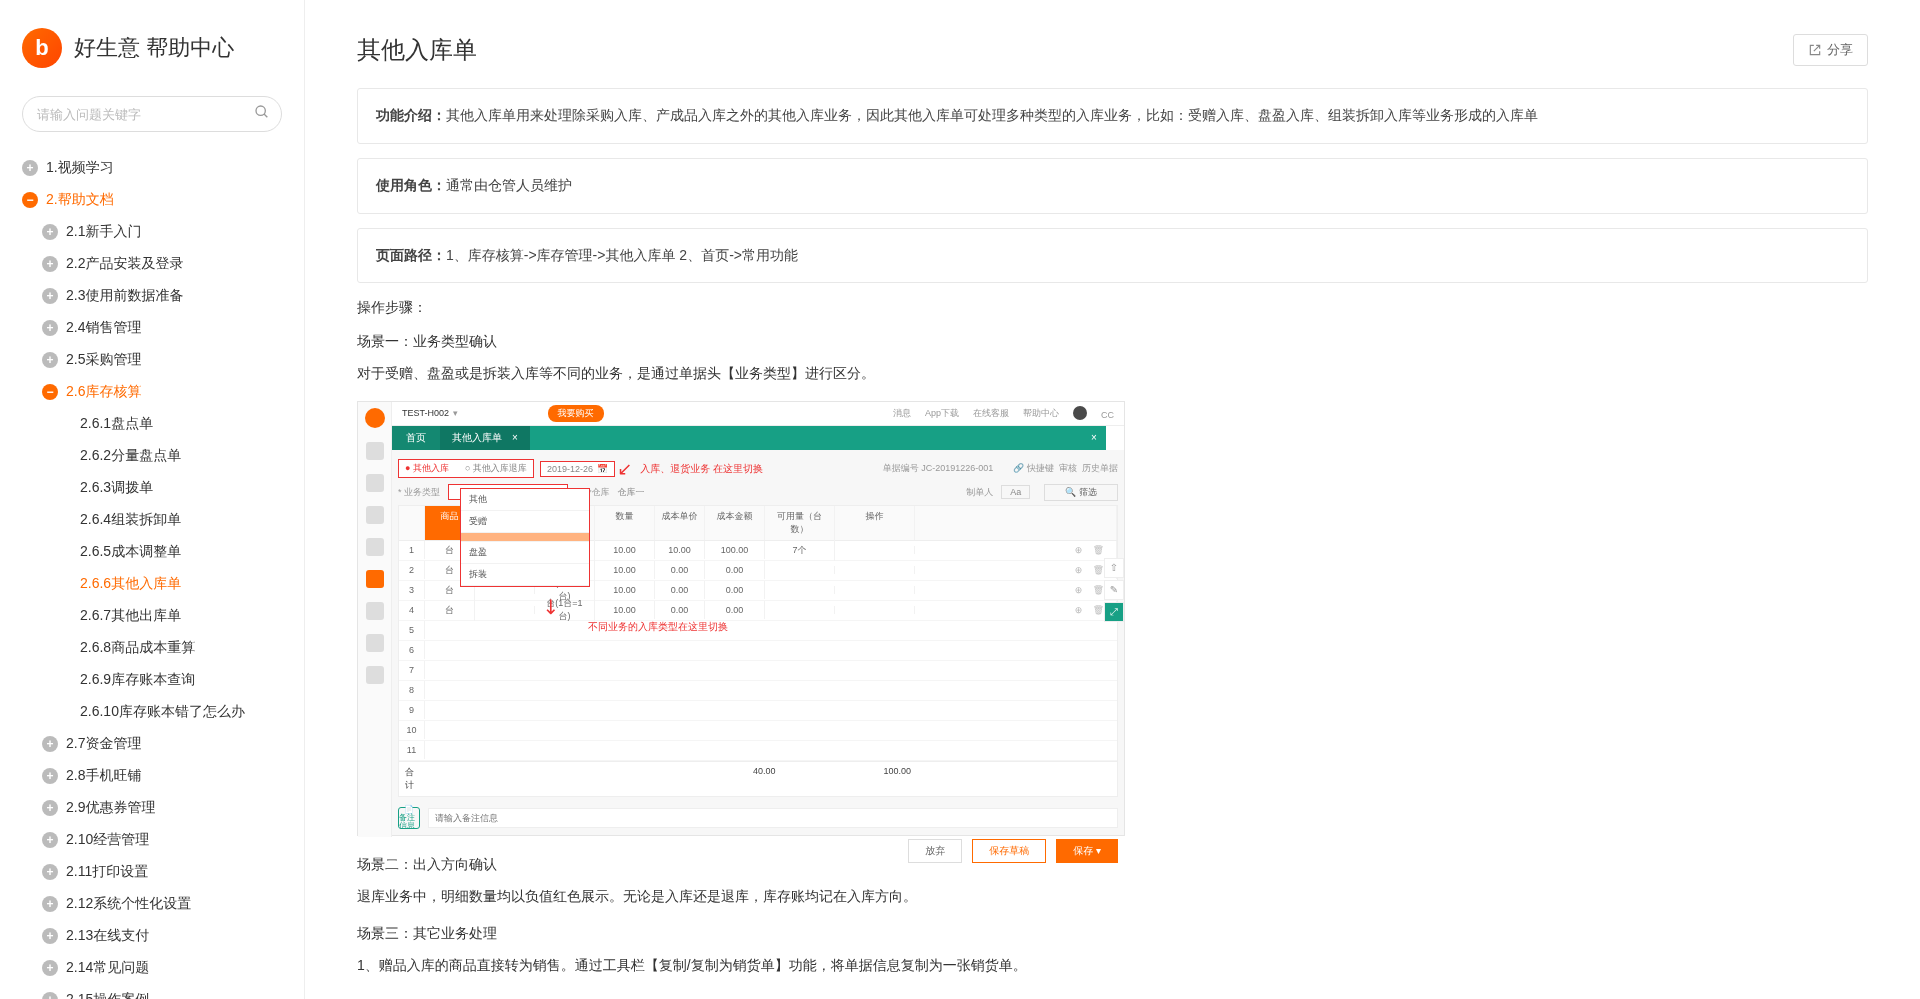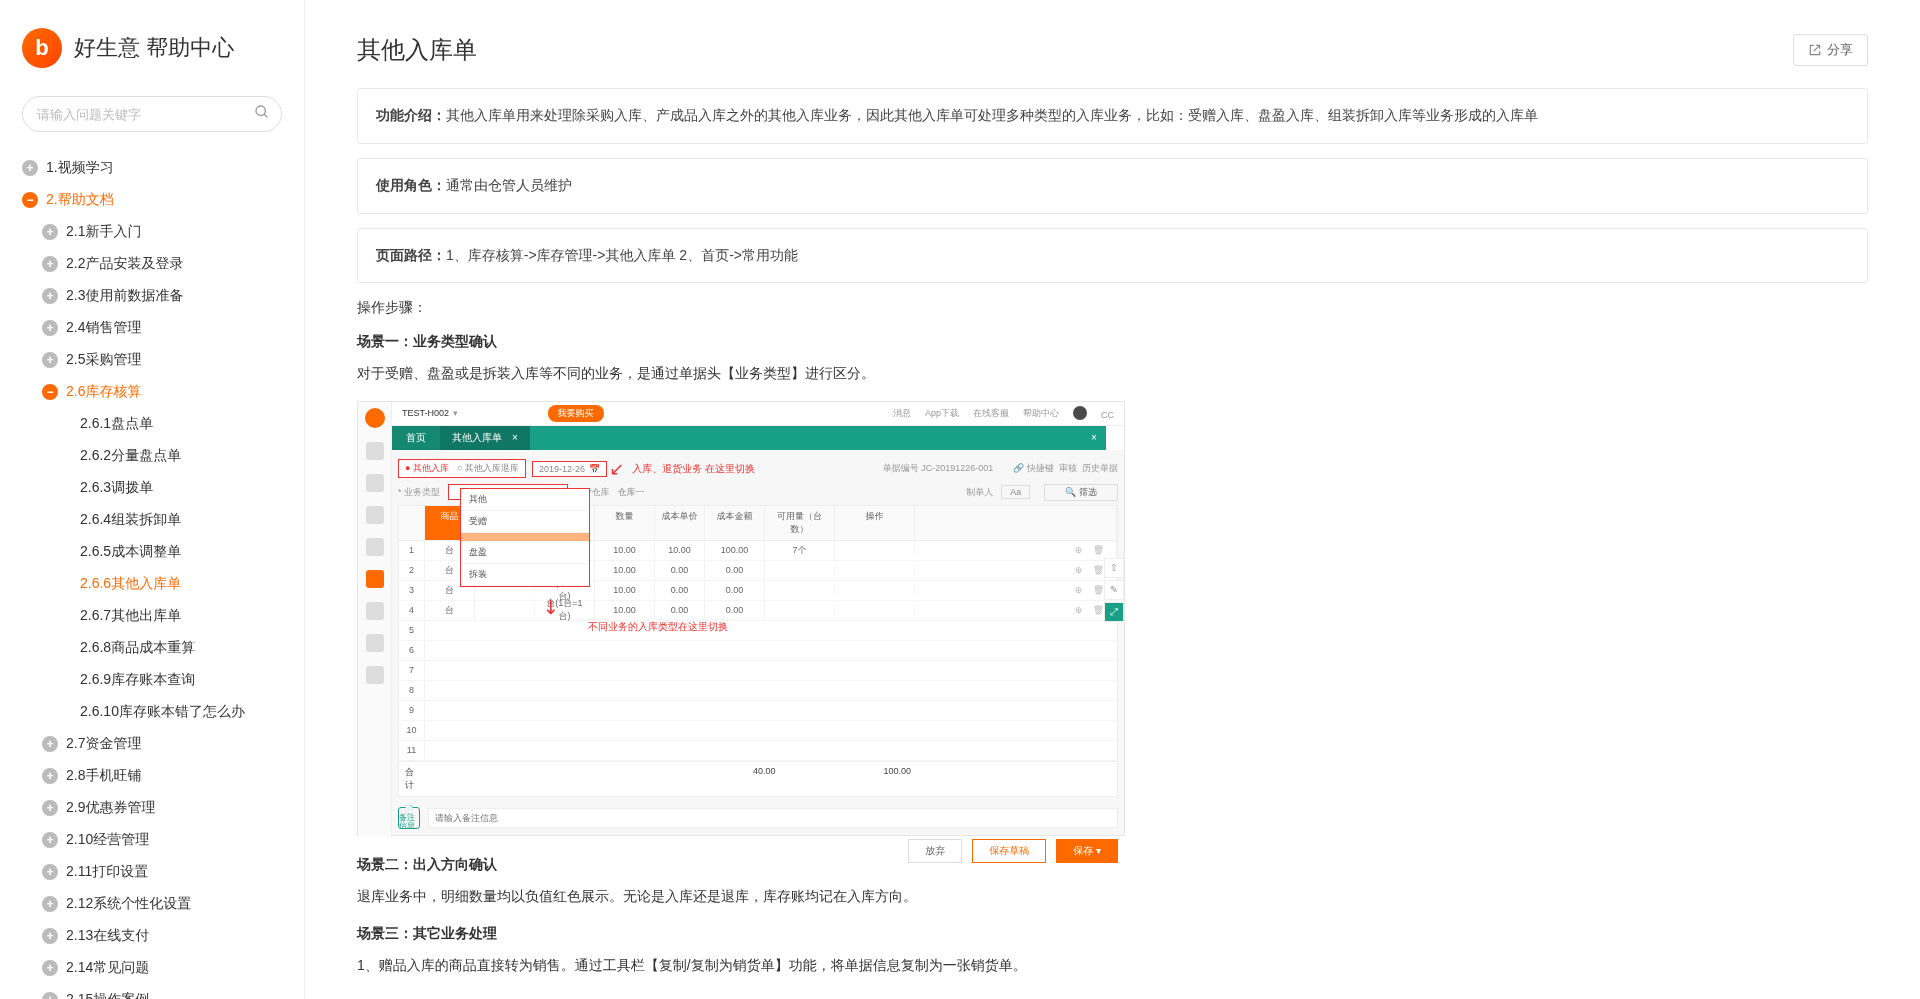--- a/index.html
+++ b/index.html
@@ -23,39 +23,39 @@
 .nav .lv3{padding-left:58px}
 .nav .active{color:#ff6a00}
 .main{flex:1;padding:34px 52px 40px 52px}
 .title-row{display:flex;align-items:center;justify-content:space-between;margin-bottom:22px}
 .page-title{font-size:24px;font-weight:500;color:#333}
 .share-btn{border:1px solid #ddd;background:#fff;padding:6px 14px;border-radius:3px;color:#666;font-size:13px;cursor:pointer;display:flex;align-items:center;gap:5px}
 .info-box{border:1px solid #e8e8e8;border-radius:3px;padding:15px 18px;margin-bottom:14px;font-size:14px;color:#444;line-height:1.7}
 .info-box b{font-weight:600}
 .section-h{font-size:14px;margin:16px 0 10px 0;color:#333}
 .section-p{font-size:14px;margin:10px 0 14px 0;color:#333;line-height:1.8}
-.scene-h{font-weight:700;margin:16px 0 8px 0}
+.scene-h{font-weight:400;margin:16px 0 8px 0}
 .screenshot{width:768px;height:435px;border:1px solid #e5e5e5;background:#fff;position:relative;margin:8px 0 20px 0;font-size:10px;color:#888}
 .ss-top{position:absolute;top:0;left:0;width:34px;height:435px;background:#fafafa;border-right:1px solid #eee}
 .ss-top .ss-logo{width:20px;height:20px;border-radius:50%;background:#ff6a00;margin:6px auto}
 .ss-top .ss-i{width:18px;height:18px;margin:14px auto;border-radius:3px;background:#ddd}
 .ss-top .ss-i.active{background:#ff6a00}
 .ss-header{position:absolute;left:34px;top:0;right:0;height:24px;border-bottom:1px solid #eee;display:flex;align-items:center;padding:0 10px;font-size:9px;color:#999}
 .ss-header .ss-test{color:#333;font-weight:500}
 .ss-header .ss-orange-btn{background:#ff6a00;color:#fff;padding:2px 10px;border-radius:8px;margin-left:90px;font-size:9px}
 .ss-header .ss-right{margin-left:auto;display:flex;gap:14px;align-items:flex-end}
 .ss-header .ss-avatar{width:14px;height:14px;border-radius:50%;background:#4a4a4a}
 .ss-tabs{position:absolute;left:34px;top:24px;right:18px;height:24px;background:#17a085;display:flex;align-items:center;font-size:10px;color:#fff}
 .ss-tabs .t1{padding:0 14px;background:#148871;height:100%;display:flex;align-items:center}
 .ss-tabs .t2{padding:0 12px;background:#0f7763;height:100%;display:flex;align-items:center;gap:6px}
 .ss-tabs .t2::after{content:"×";margin-left:4px}
 .ss-tabs .close-all{margin-left:auto;width:24px;height:24px;display:flex;align-items:center;justify-content:center;color:#fff}
 .ss-body{position:absolute;left:34px;top:48px;right:0;bottom:0;background:#f7f7f7;padding:6px}
 .ss-row1{display:flex;align-items:center;margin:2px 0 4px 0;font-size:9px}
-.ss-radio-box{border:1.5px solid #e33;padding:2px 6px;display:flex;gap:8px;background:#fff}
+.ss-radio-box{border:1.5px solid #e33;padding:2px 6px;display:flex;gap:16px;background:#fff}
 .ss-radio-box .r1{color:#e33}
 .ss-date{border:1.5px solid #e33;padding:2px 6px;margin-left:6px;background:#fff;display:flex;align-items:center;gap:4px}
 .ss-red-text{color:#e33;font-size:10px;margin-left:6px}
 .ss-arrow-r{color:#e33;font-size:18px;margin:0 2px;display:inline-block}
 .ss-num{margin-left:auto;color:#999;font-size:9px}
 .ss-row2{display:flex;align-items:center;margin:3px 0;font-size:9px;gap:8px}
 .ss-row2 .lbl{color:#999}
 .ss-row2 .sel{border:1.5px solid #e33;width:120px;height:16px;background:#fff;display:inline-block;position:relative}
 .ss-row2 .sel::after{content:"▾";position:absolute;right:4px;top:0;color:#999}
 .ss-dropdown{position:absolute;left:102px;top:86px;width:130px;border:1.5px solid #e33;background:#fff;font-size:9px;z-index:5}

